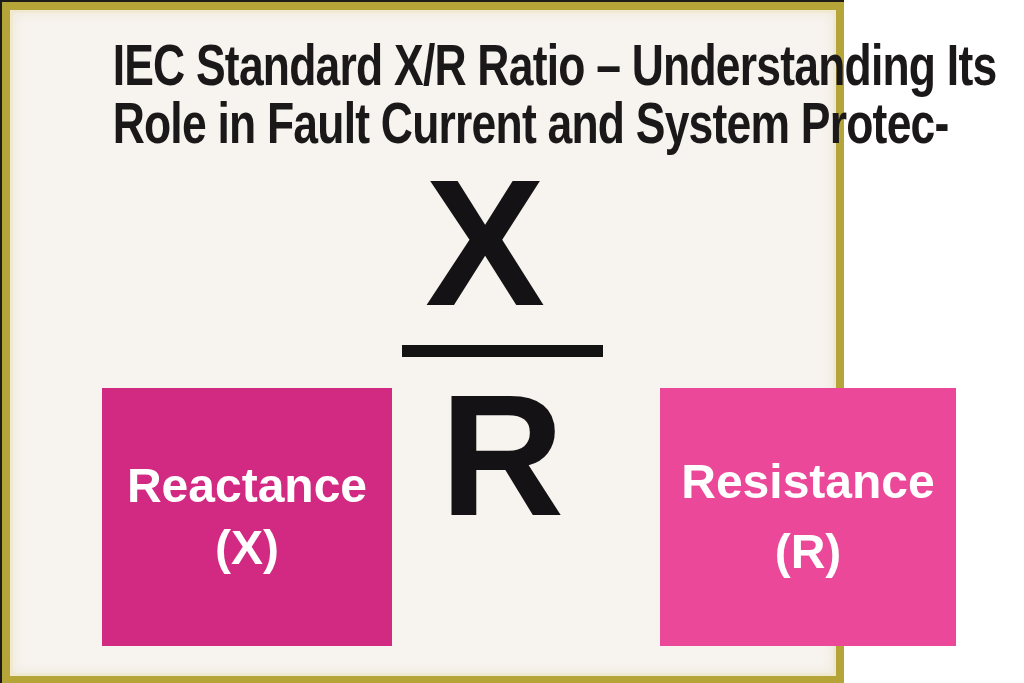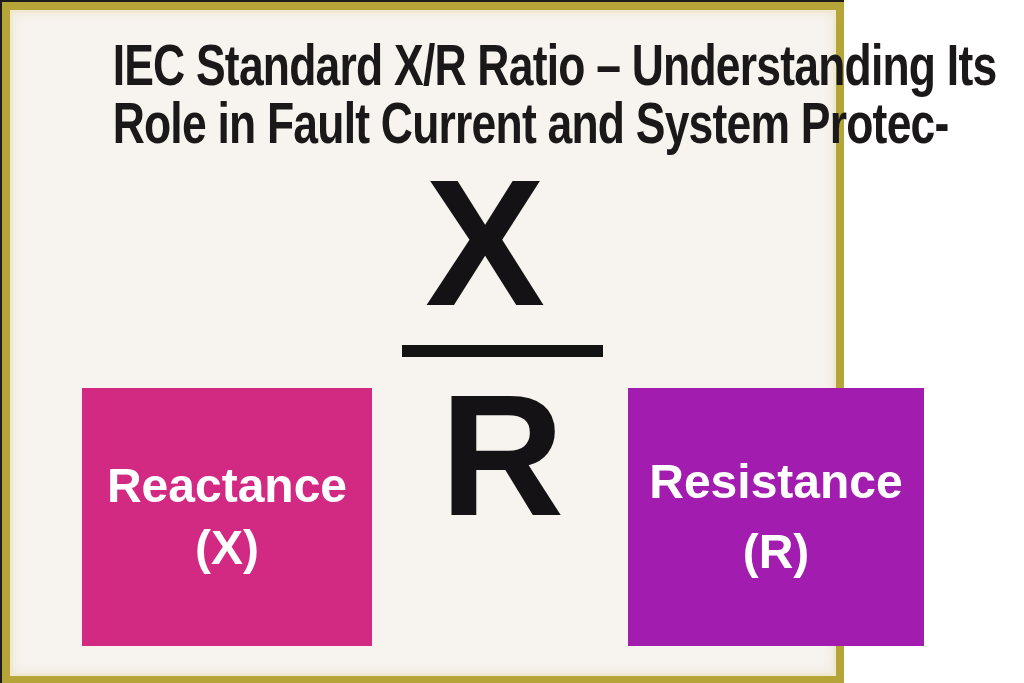--- a/index.html
+++ b/index.html
@@ -70,22 +70,22 @@
     display: flex;
     flex-direction: column;
     align-items: center;
     justify-content: center;
     color: #ffffff;
     font-weight: bold;
     font-size: 48px;
     line-height: 62px;
     text-align: center;
   }
-  .box-reactance  { left: 82px;  width: 290px; background: #d22a82; }
-  .box-resistance { left: 628px; width: 296px; background: #a21caf; gap: 8px; }
+  .box-reactance  { left: 102px;  width: 290px; background: #d22a82; }
+  .box-resistance { left: 660px; width: 296px; background: #ec4899; gap: 8px; }
   .concept-box .bl { display: block; }
 </style>
 </head>
 <body>
 
 <div class="page">
   <div class="canvas"></div>
 
   <div class="content">
 

